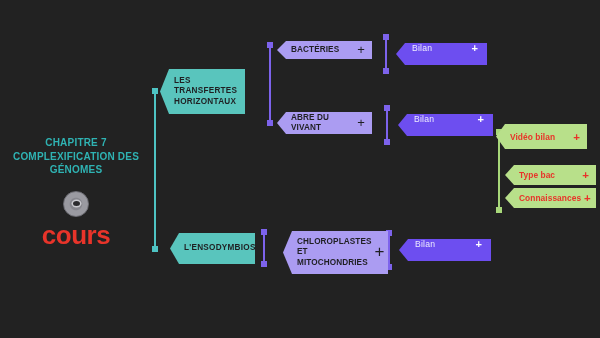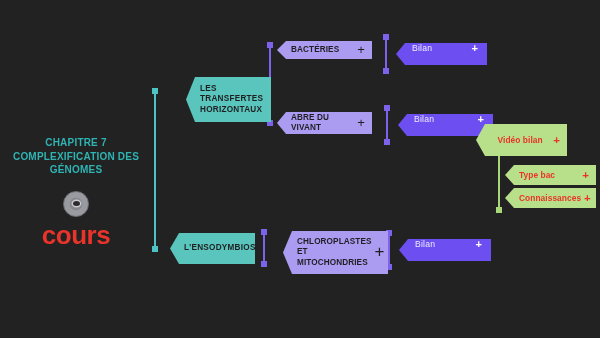--- a/index.html
+++ b/index.html
@@ -182,21 +182,21 @@
   </div>
 
   <div class="vbar teal" style="left:154px; top:91px;  height:158px;"></div>
   <div class="vbar purple" style="left:269px; top:45px;  height:78px;"></div>
   <div class="vbar purple" style="left:263px; top:232px; height:32px;"></div>
   <div class="vbar purple" style="left:385px; top:37px;  height:34px;"></div>
   <div class="vbar purple" style="left:386px; top:108px; height:34px;"></div>
   <div class="vbar purple" style="left:388px; top:233px; height:34px;"></div>
   <div class="vbar green" style="left:498px; top:132px; height:78px;"></div>
 
-  <div class="node teal" style="left:186px; top:69px; width:85px; height:45px;margin-top:8px;">
+  <div class="node teal" style="left:160px; top:69px; width:85px; height:45px;">
     <span class="label">LES
 TRANSFERTES
 HORIZONTAUX</span>
   </div>
 
   <div class="node teal" style="left:170px; top:233px; width:85px; height:31px; align-items:center;">
     <span class="label">L'ENSODYMBIOSE</span>
   </div>
 
   <div class="node lilac" style="left:277px; top:41px; width:95px; height:18px;">
@@ -223,21 +223,21 @@
   <div class="node violet" style="left:398px; top:114px; width:95px; height:22px;">
     <span class="label">Bilan</span>
     <span class="plus">+</span>
   </div>
 
   <div class="node violet" style="left:399px; top:239px; width:92px; height:22px;">
     <span class="label">Bilan</span>
     <span class="plus">+</span>
   </div>
 
-  <div class="node green" style="left:476px; top:124px; width:91px; height:32px;text-align:center;">
+  <div class="node green" style="left:496px; top:124px; width:91px; height:25px;">
     <span class="label">Vidéo bilan</span>
     <span class="plus">+</span>
   </div>
 
   <div class="node green" style="left:505px; top:165px; width:91px; height:20px;">
     <span class="label">Type bac</span>
     <span class="plus">+</span>
   </div>
 
   <div class="node green" style="left:505px; top:188px; width:91px; height:20px;">

